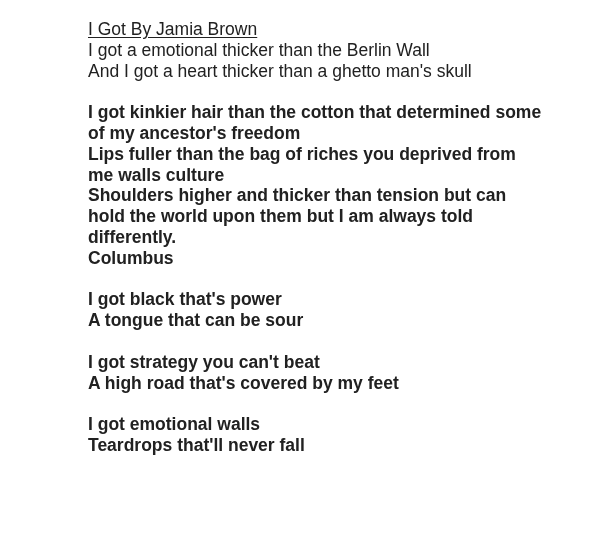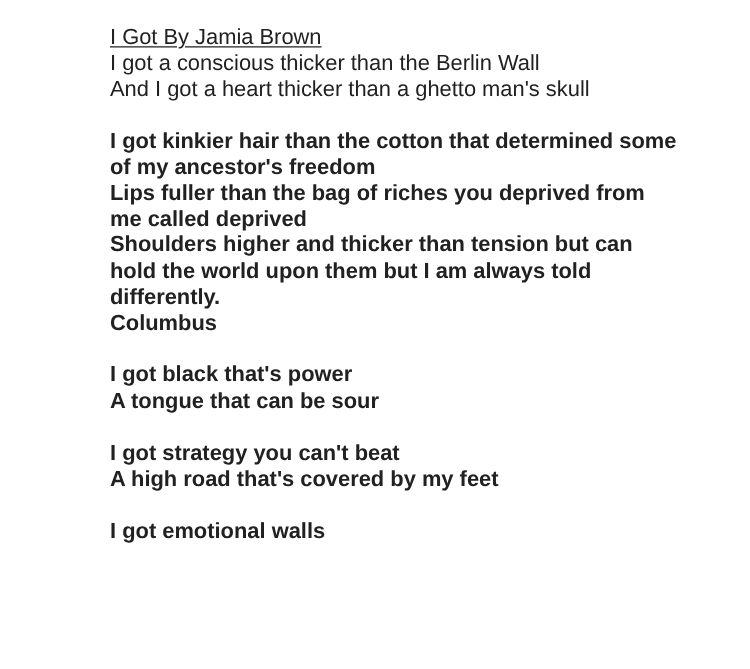--- a/index.html
+++ b/index.html
@@ -36,43 +36,44 @@
   }
 </style>
 </head>
 <body>
 
 <div class="page">
   <div class="poem">
 
     <div class="stanza">
       <div class="line poem-title">I Got By Jamia Brown</div>
-      <div class="line">I got a conscious thicker than the Berlin Wall</div>
+      <div class="line">I got a emotional thicker than the Berlin Wall</div>
       <div class="line">And I got a heart thicker than a ghetto man's skull</div>
     </div>
 
     <div class="stanza">
       <div class="line">I got kinkier hair than the cotton that determined some</div>
       <div class="line">of my ancestor's freedom</div>
       <div class="line">Lips fuller than the bag of riches you deprived from</div>
-      <div class="line">me called deprived</div>
+      <div class="line">me walls culture</div>
       <div class="line">Shoulders higher and thicker than tension but can</div>
       <div class="line">hold the world upon them but I am always told</div>
       <div class="line">differently.</div>
       <div class="line">Columbus</div>
     </div>
 
     <div class="stanza">
       <div class="line">I got black that's power</div>
       <div class="line">A tongue that can be sour</div>
     </div>
 
     <div class="stanza">
       <div class="line">I got strategy you can't beat</div>
       <div class="line">A high road that's covered by my feet</div>
     </div>
 
     <div class="stanza">
       <div class="line">I got emotional walls</div>
+      <div class="line">Teardrops that'll never fall</div>
     </div>
 
   </div>
 </div>
 
 </body></html>

